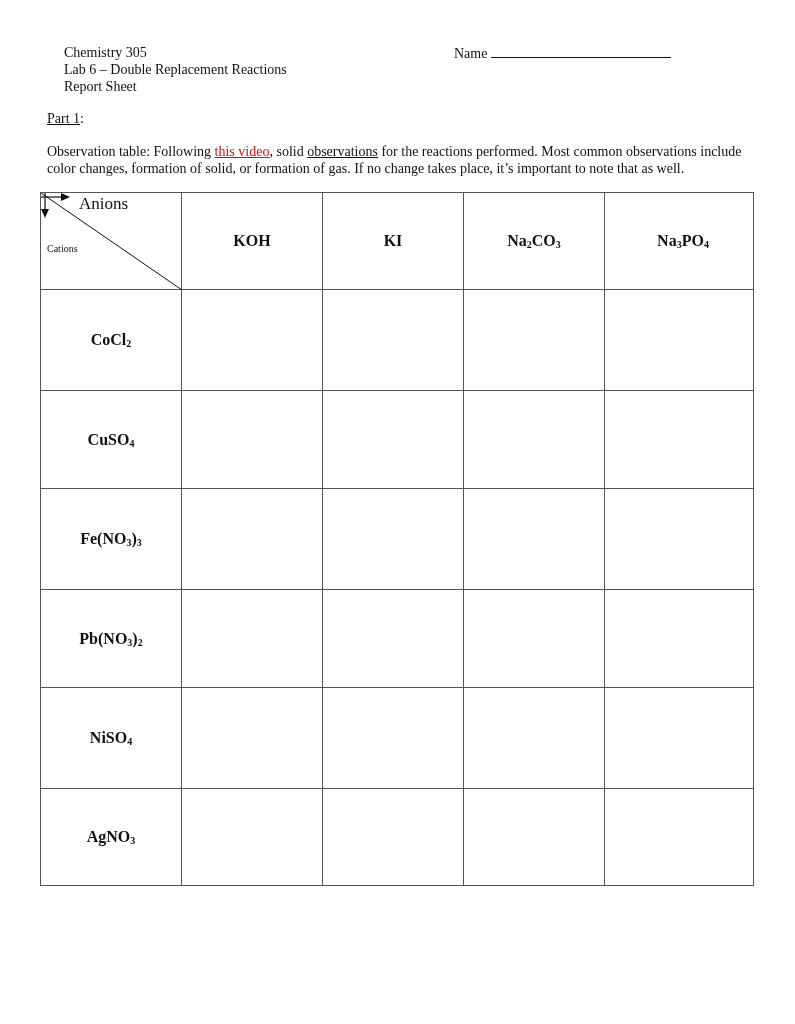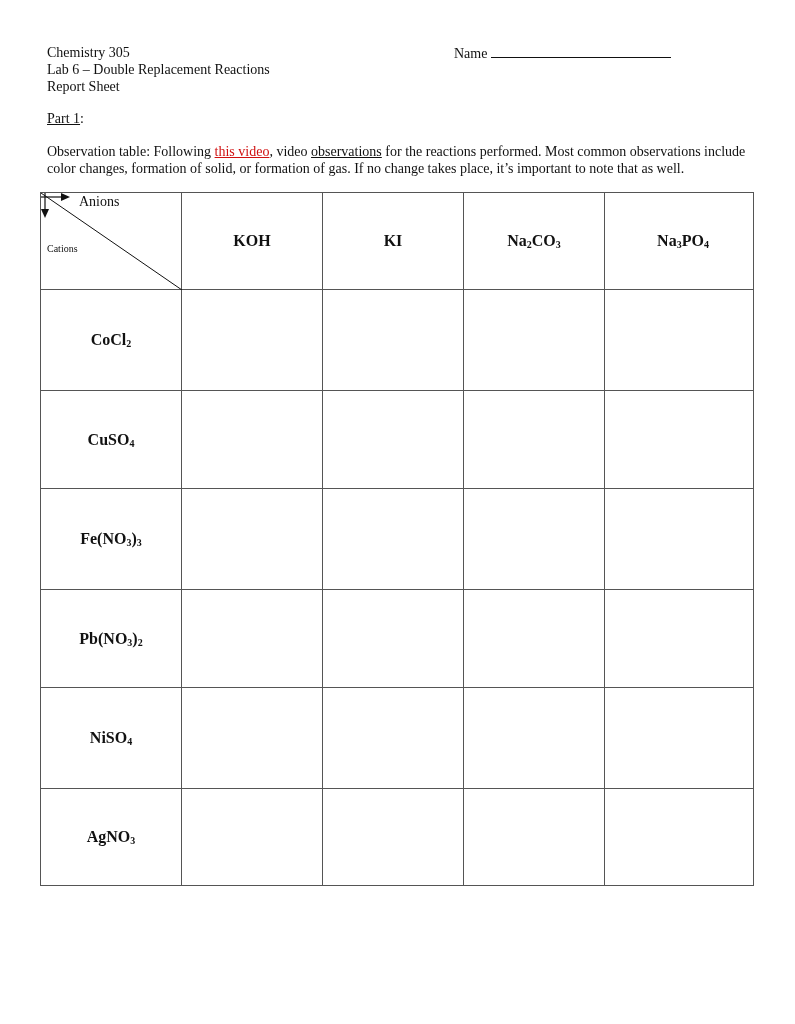--- a/index.html
+++ b/index.html
@@ -1,30 +1,30 @@
 <!DOCTYPE html>
 <html><head>
 <meta charset="utf-8">
 <style>
   html, body { margin: 0; padding: 0; background: #ffffff; }
   body { width: 795px; height: 1024px; position: relative; overflow: hidden;
          font-family: "Liberation Serif", "DejaVu Serif", serif; color: #111; }
-  .hdr { position: absolute; left: 47px; top: 44px; font-size: 14px; line-height: 17px; }
+  .hdr { position: absolute; left: 64px; top: 44px; font-size: 14px; line-height: 17px; }
   .name { position: absolute; left: 454px; top: 44px; font-size: 14px; line-height: 17px; white-space: nowrap; }
   .name .line { display: inline-block; width: 180px; border-bottom: 1px solid #111; height: 13px; vertical-align: baseline; margin-left: 4px; }
   .part { position: absolute; left: 47px; top: 110px; font-size: 14px; line-height: 17px; }
   .u { text-decoration: underline; }
   .instr { position: absolute; left: 47px; top: 143px; width: 710px; font-size: 14px; line-height: 17px; }
   .link { color: #d01010; text-decoration: underline; }
   table.obs { position: absolute; left: 40px; top: 192px; border-collapse: collapse; }
   table.obs td { border: 1.5px solid #555; padding: 0; text-align: center; vertical-align: middle;
                  font-weight: bold; font-size: 16px; }
   .corner { position: relative; width: 140px; height: 96px; }
   .corner svg { position: absolute; left: 0; top: 0; }
-  .anions { position: absolute; left: 38px; top: 1px; font-size: 14px; font-weight: normal; }
+  .anions { position: absolute; left: 38px; top: 1px; font-size: 17px; font-weight: normal; }
   .cations { position: absolute; left: 6px; top: 50px; font-size: 10px; font-weight: normal; }
   .arrow-r { position: absolute; left: 86px; top: 8px; }
   .arrow-d { position: absolute; left: 22px; top: 68px; }
   sub { font-size: 10px; vertical-align: -2px; line-height: 0; }
 </style>
 </head>
 <body>
 
 <div class="hdr">
   <div>Chemistry 305</div>
@@ -34,21 +34,21 @@
 
 <div class="name">
   <span>Name</span><span class="line"></span>
 </div>
 
 <div class="part">
   <span class="u">Part 1</span><span>:</span>
 </div>
 
 <div class="instr">
-  <span>Observation table: Following </span><a class="link">this video</a><span>, video </span><span class="u">observations</span><span> for the reactions performed. Most common observations include color changes, formation of solid, or formation of gas. If no change takes place, it’s important to note that as well.</span>
+  <span>Observation table: Following </span><a class="link">this video</a><span>, solid </span><span class="u">observations</span><span> for the reactions performed. Most common observations include color changes, formation of solid, or formation of gas. If no change takes place, it’s important to note that as well.</span>
 </div>
 
 <table class="obs">
   <thead>
     <tr id="hdr-row">
       <td style="width:140px;height:96px;">
         <div class="corner">
           <svg width="141" height="97">
             <line x1="0" y1="0" x2="141" y2="97" stroke="#111" stroke-width="1"></line>
           </svg>

